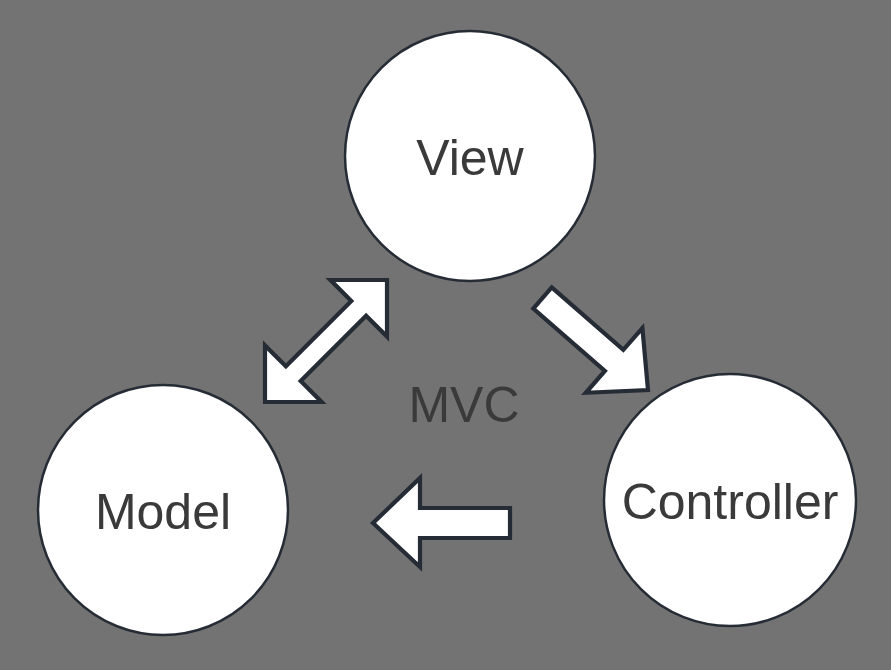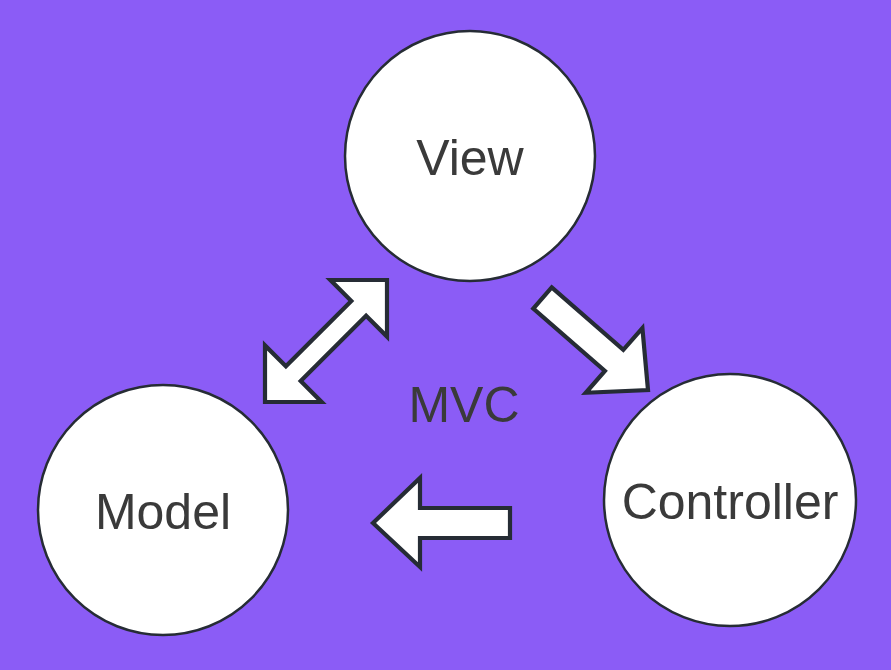--- a/index.html
+++ b/index.html
@@ -4,21 +4,21 @@
 <style>
   html, body {
     margin: 0;
     padding: 0;
     background: #ffffff;
   }
   .stage {
     position: relative;
     width: 891px;
     height: 670px;
-    background: #8b5cf6;
+    background: #737373;
     overflow: hidden;
   }
   svg.diagram {
     display: block;
     width: 891px;
     height: 670px;
   }
   .node-circle {
     fill: #ffffff;
     stroke-width: 2.5px;

